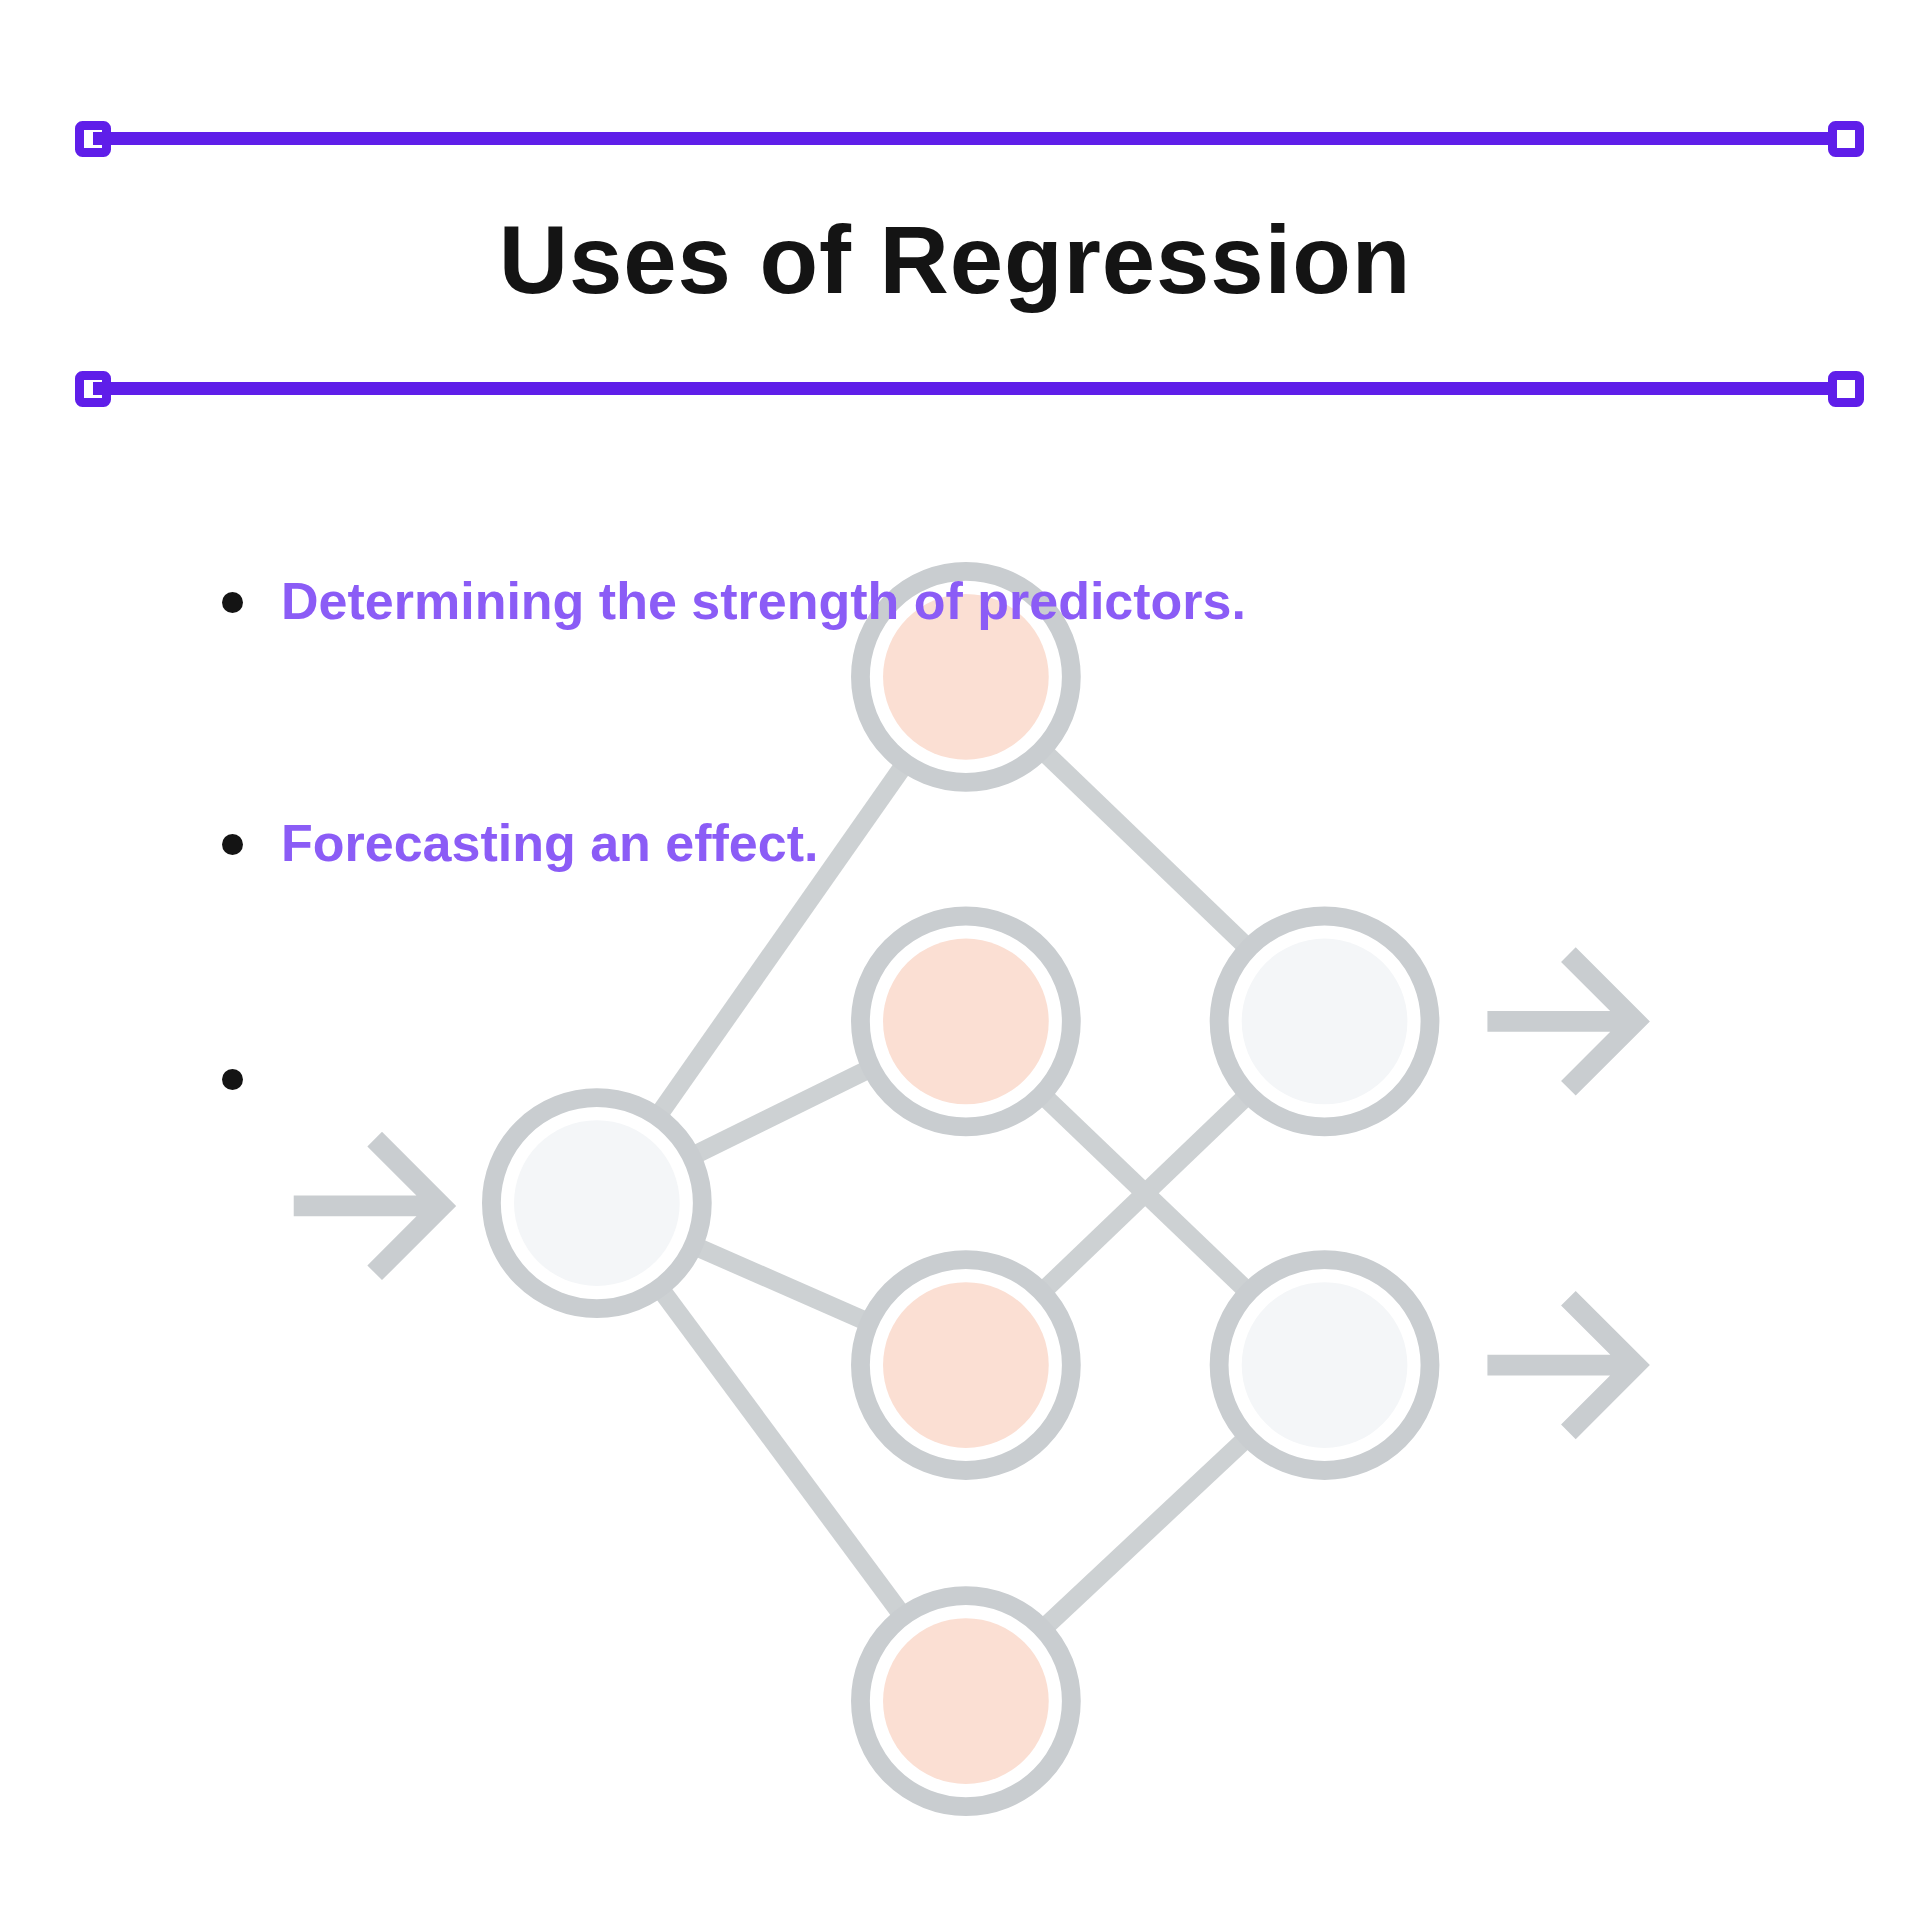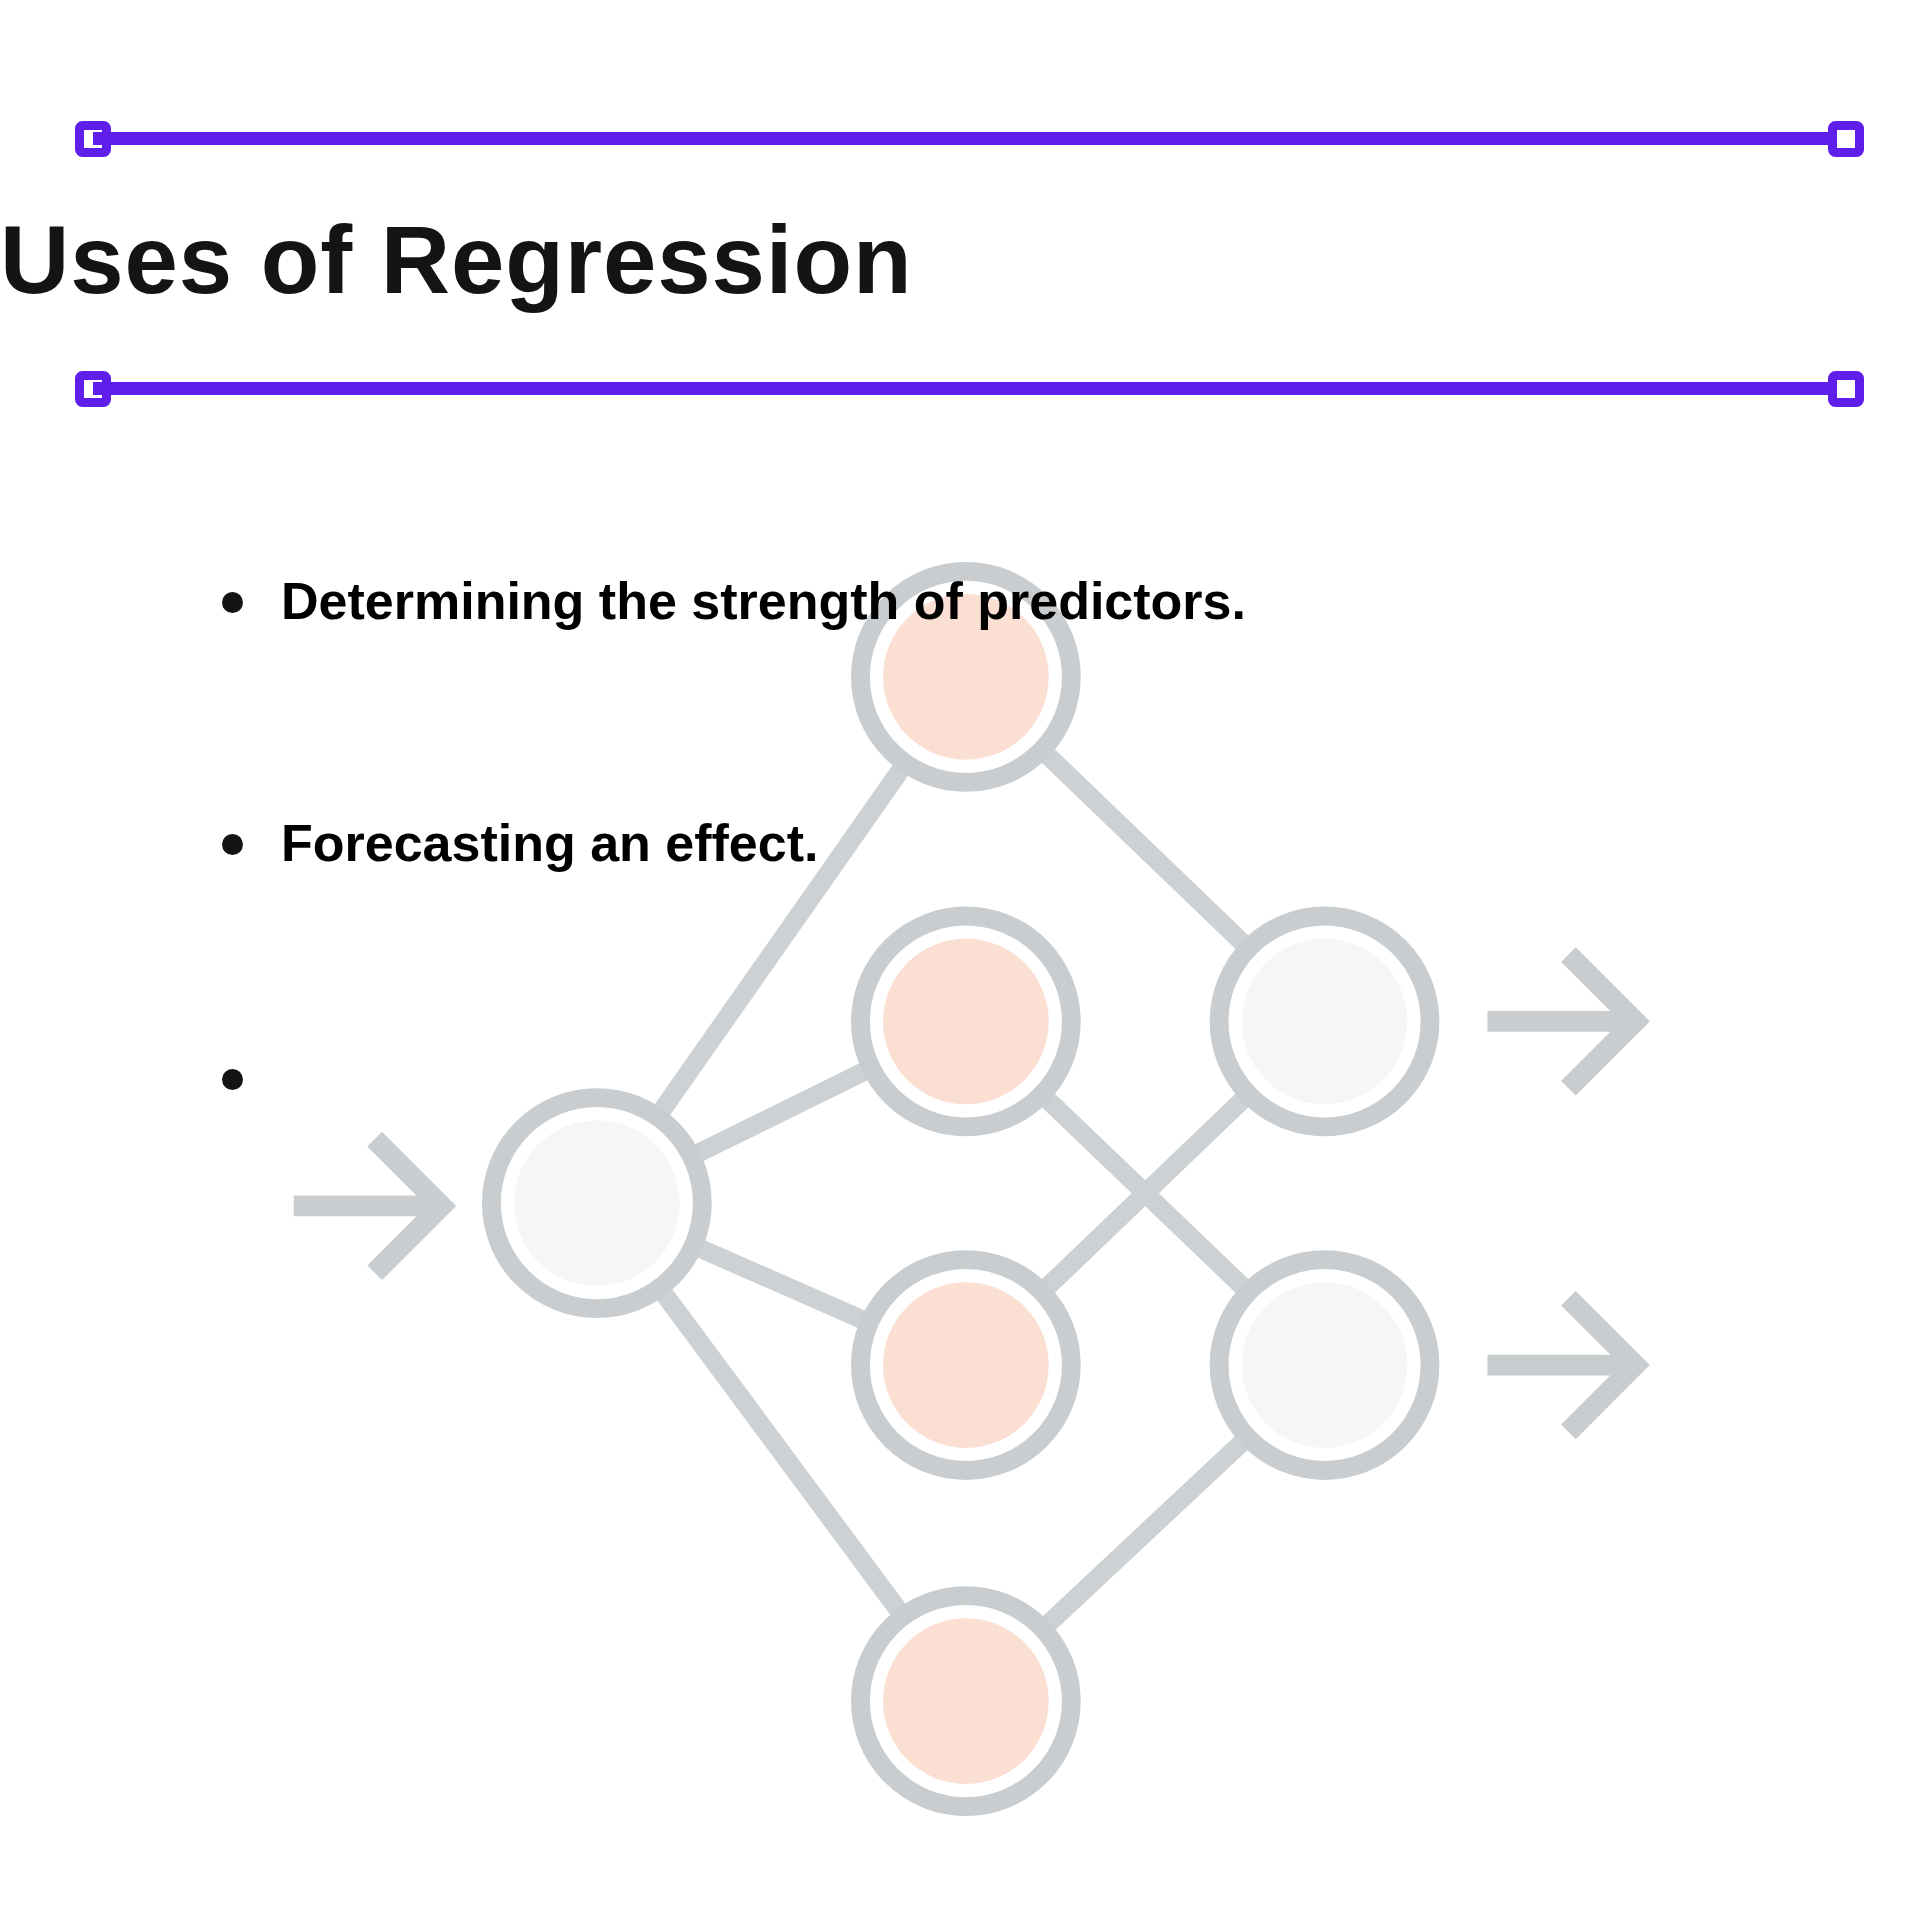--- a/index.html
+++ b/index.html
@@ -57,20 +57,21 @@
   .rule-square-left { left: 0; }
   .rule-square-right { right: 0; }
 
   
   .page-title {
     position: absolute;
     top: 205px;
     left: 0;
     width: 1910px;
     margin: 0;
+    text-align: center;
     font-size: 96px;
     font-weight: bold;
     letter-spacing: 0.9px;
     color: #141414;
     z-index: 3;
   }
 
   
   .bullet-item {
     position: absolute;
@@ -88,21 +89,21 @@
     border-radius: 50%;
     background: #141414;
     margin-top: 20px;
     margin-right: 38px;
     flex: 0 0 auto;
   }
   .bullet-text {
     font-size: 52px;
     font-weight: bold;
     line-height: 1.15;
-    color: #000000;
+    color: #8b5cf6;
     white-space: nowrap;
   }
 </style>
 </head>
 <body>
 
 <div>
 
   <svg class="network-svg" viewBox="0 0 2048 2048" aria-hidden="true">
 

